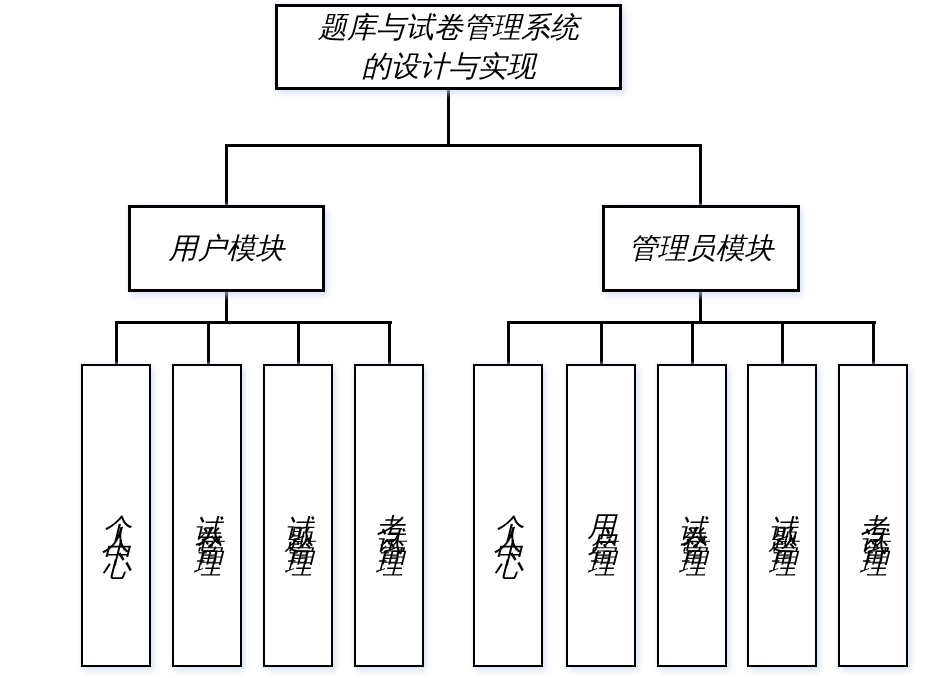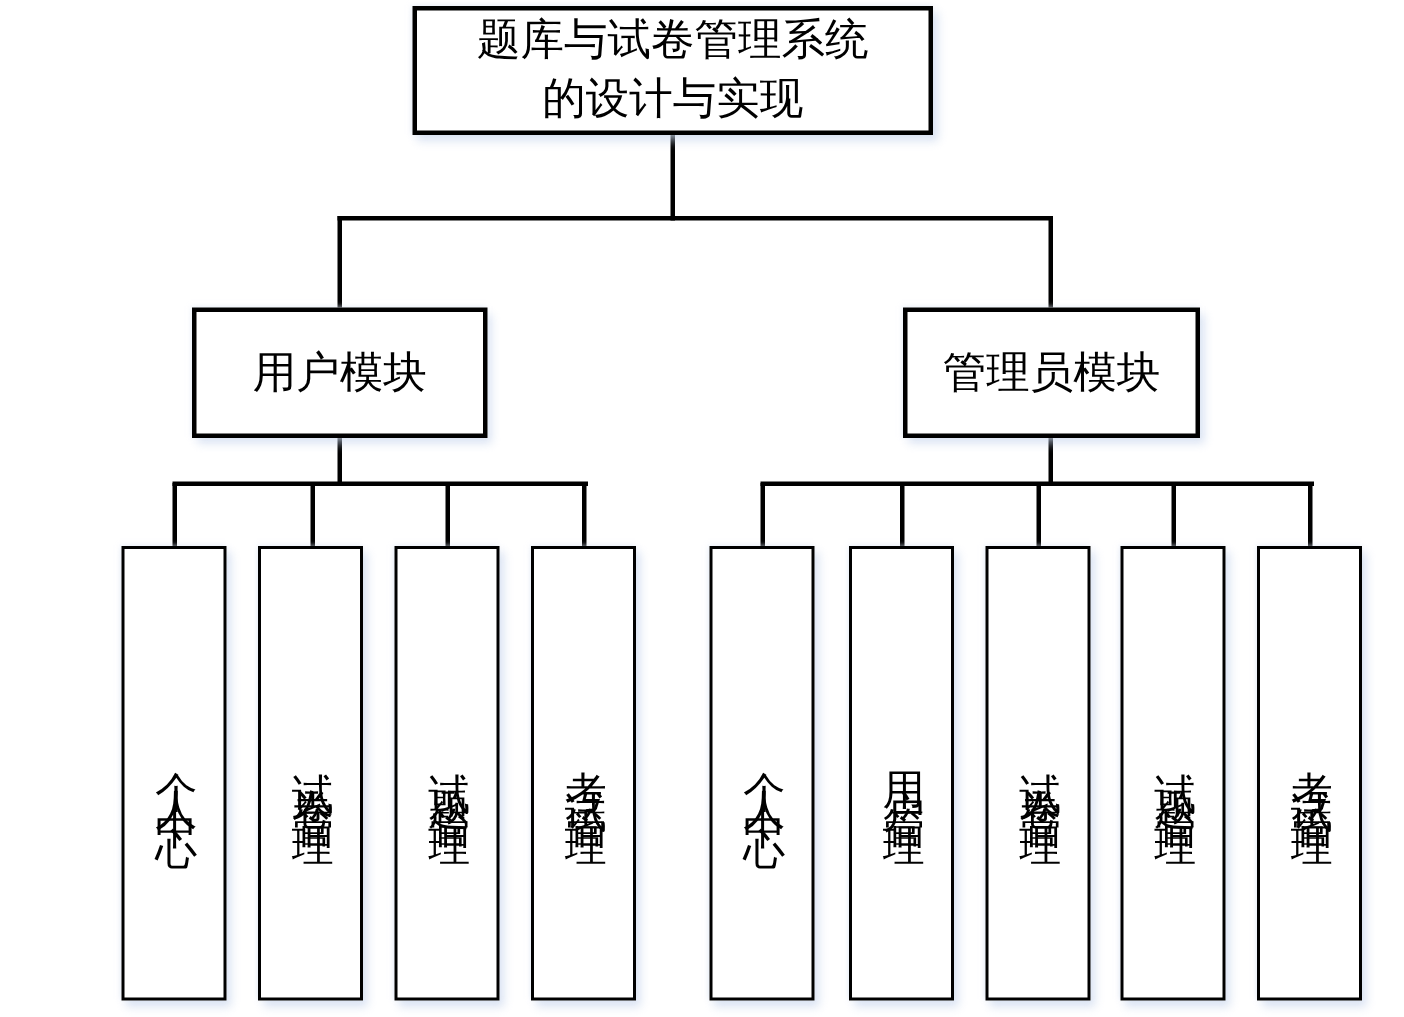--- a/index.html
+++ b/index.html
@@ -7,20 +7,21 @@
     padding: 0;
     background: #ffffff;
   }
   #canvas {
     position: relative;
     width: 936px;
     height: 678px;
     background: #ffffff;
     font-family: "Liberation Serif", "DejaVu Serif", serif;
     overflow: hidden;
+    font-style: italic;
   }
   .node {
     position: absolute;
     box-sizing: border-box;
     background: #ffffff;
     border: 3px solid #000000;
     color: #000000;
     display: flex;
     align-items: center;
     justify-content: center;

